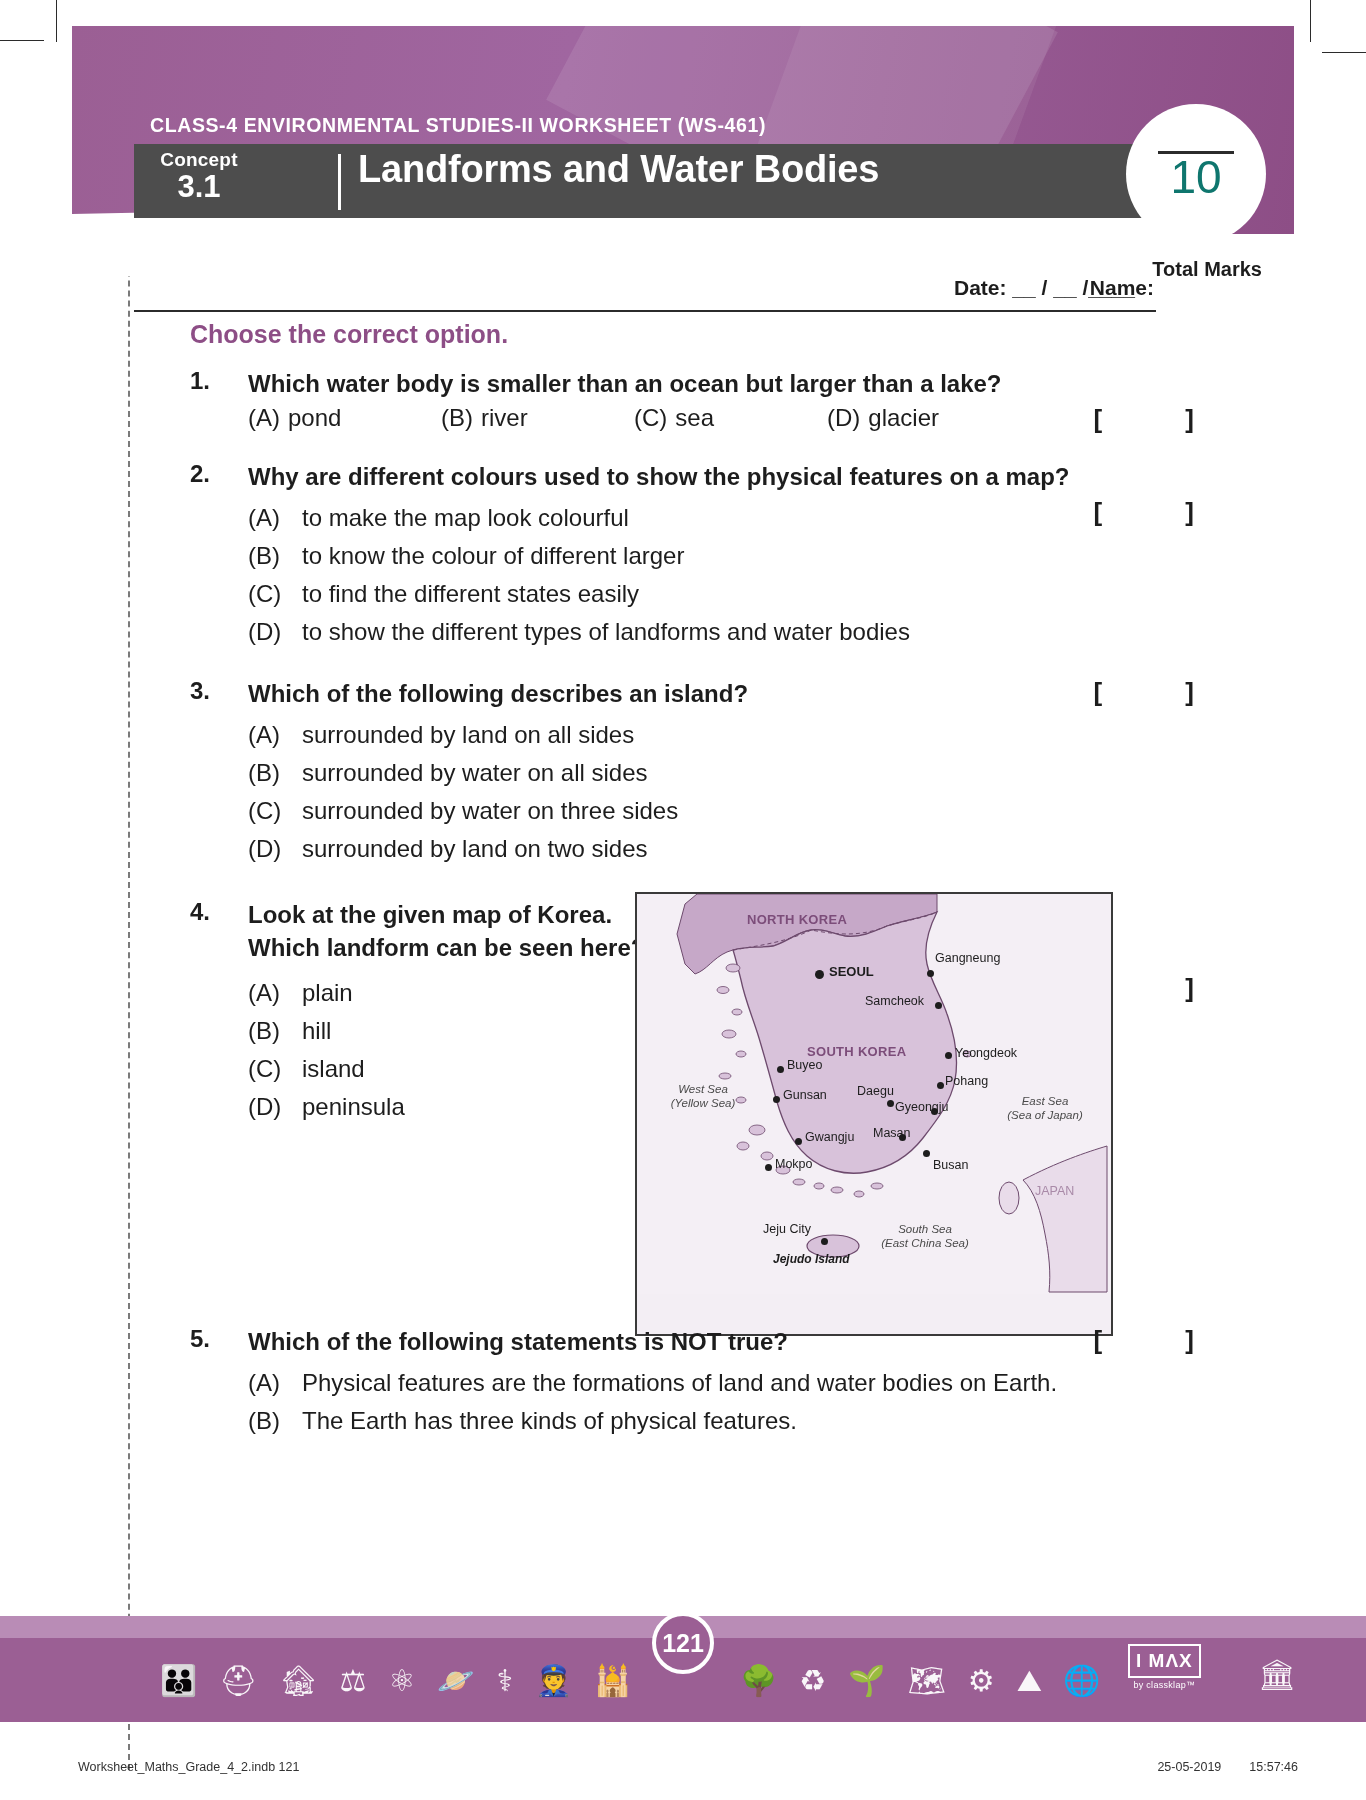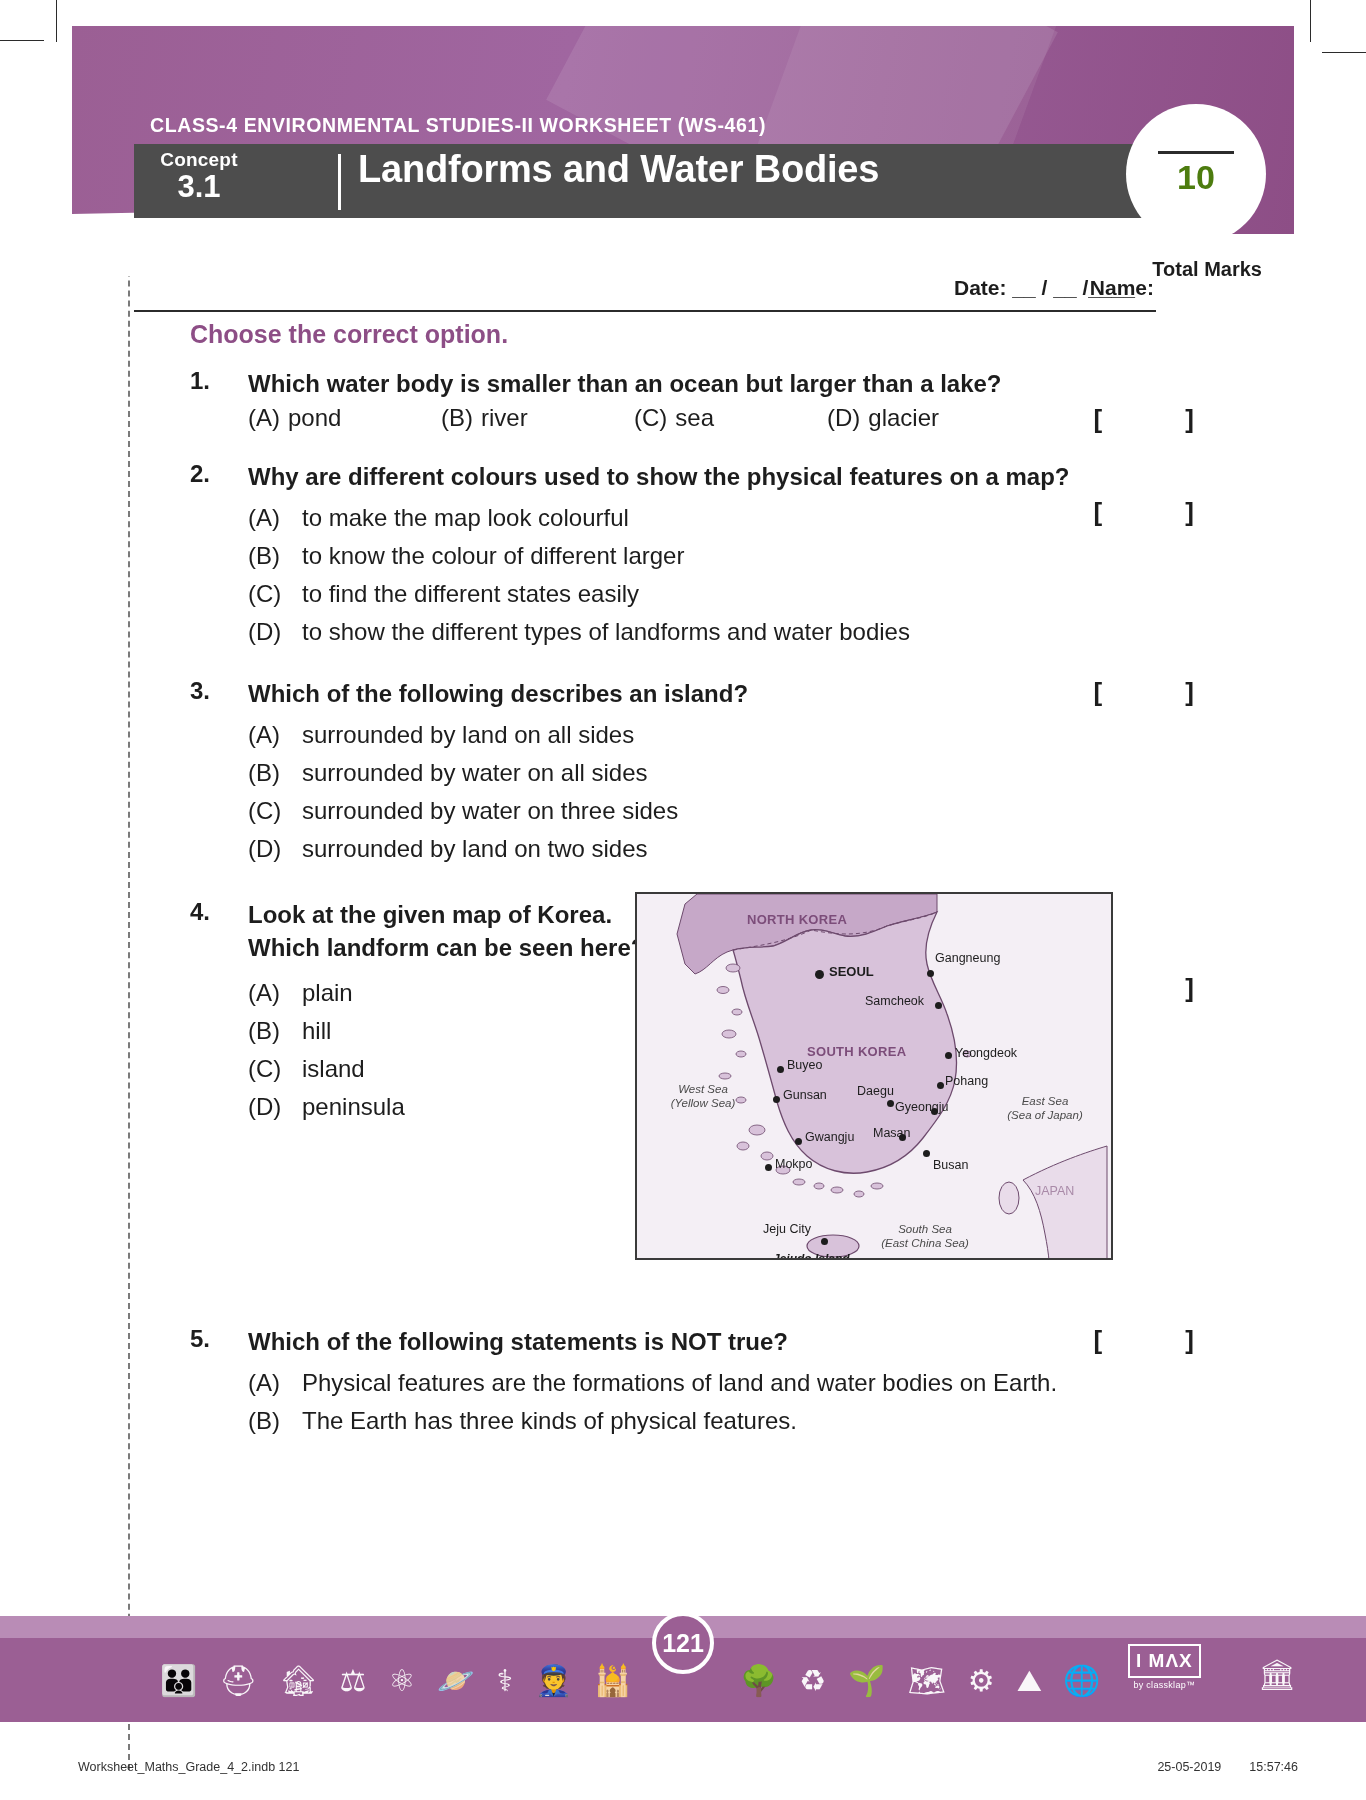--- a/index.html
+++ b/index.html
@@ -91,21 +91,21 @@
     position:absolute; left:266px; top:128px;
     width:3px; height:56px; background:#ffffff;
   }
   .marks-circle {
     position:absolute; right:28px; top:78px;
     width:140px; height:140px; border-radius:50%;
     background:#ffffff;
     display:flex; flex-direction:column; align-items:center; justify-content:center;
   }
   .marks-circle .mline { width:76px; height:3px; background:#2b2b2b; margin-bottom:2px; }
-  .marks-circle .mnum { font-size:34px; font-weight:bold; color:#4d7c0f; line-height:42px; }
+  .marks-circle .mnum { font-size:46px; font-weight:normal; color:#0f766e; line-height:42px; }
   .marks-label {
     position:absolute; right:32px; top:232px;
     font-size:20px; font-weight:bold; color:#1d1d1d;
   }
   .name-row {
     position:absolute; left:62px; top:250px; width:1020px;
     font-size:21px; font-weight:bold; color:#1d1d1d;text-align:right;
   }
   .name-row .date { position:absolute; left:820px; top:0; white-space:nowrap; }
   .name-rule {
@@ -155,21 +155,21 @@
   .opt-inline span.lbl { margin-right:8px; }
   .opt-inline .pair { display:flex; width:175px; }
 
   
   .q4-wrap { position:relative; }
   .q4-left { width:420px; }
 
   
   .map {
     position:absolute; left:445px; top:-6px;
-    width:478px; height:368px;
+    width:478px; height:444px;
     background:#f3eef4;
     border:2px solid #3a3a3a;
     overflow:hidden;
     font-family:"Liberation Sans", sans-serif;
   }
   .map svg { position:absolute; left:0; top:0; }
   .map .lbl {
     position:absolute; font-size:12.5px; color:#1d1d1d; white-space:nowrap;
   }
   .map .country {

